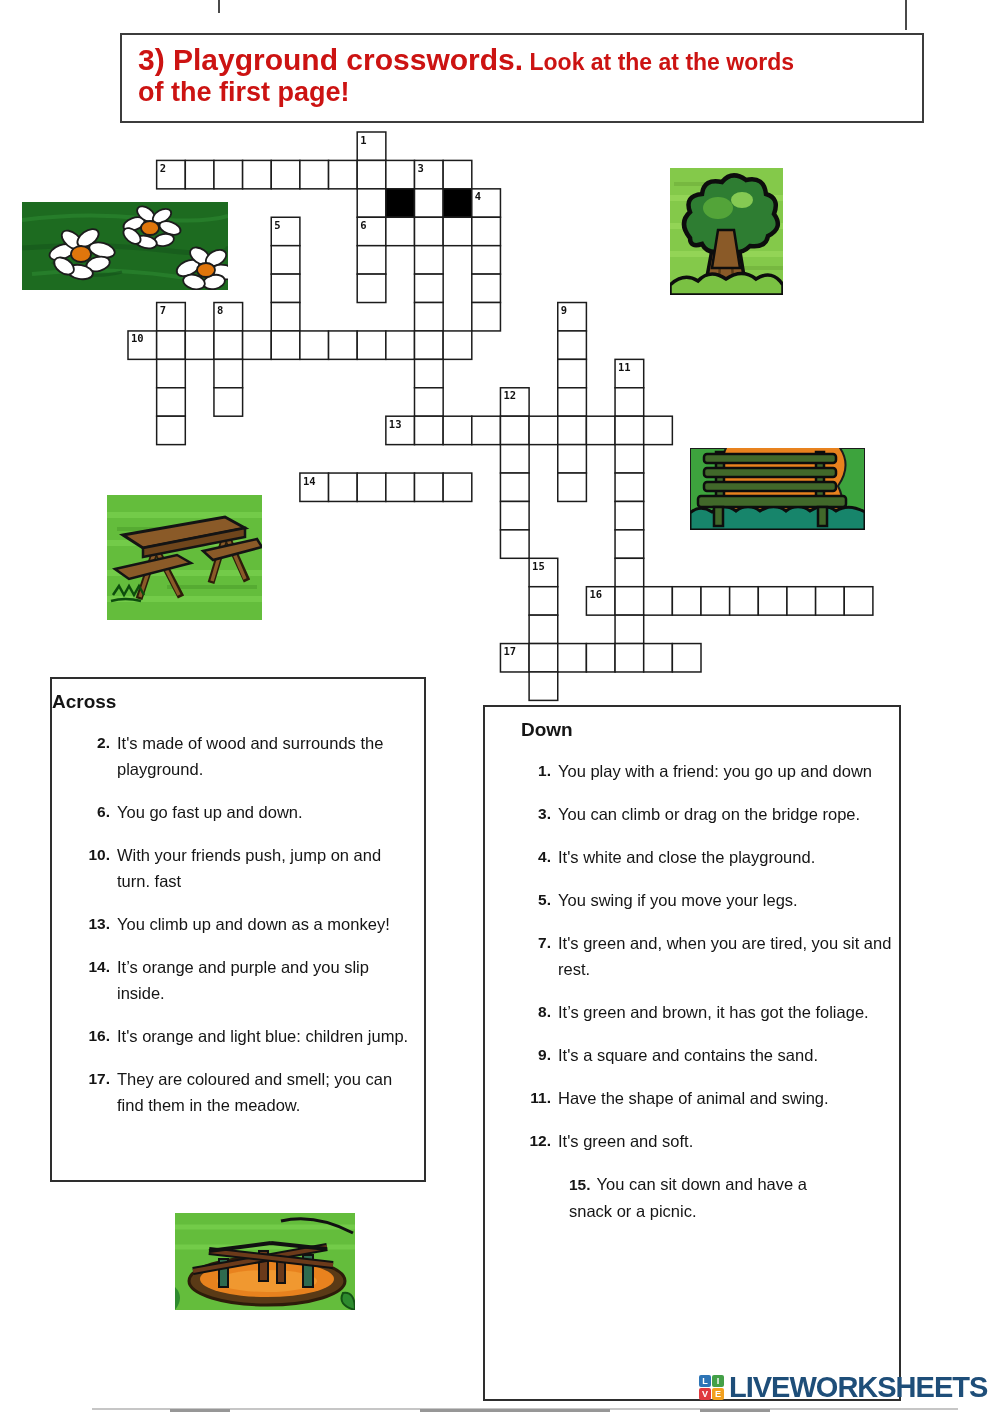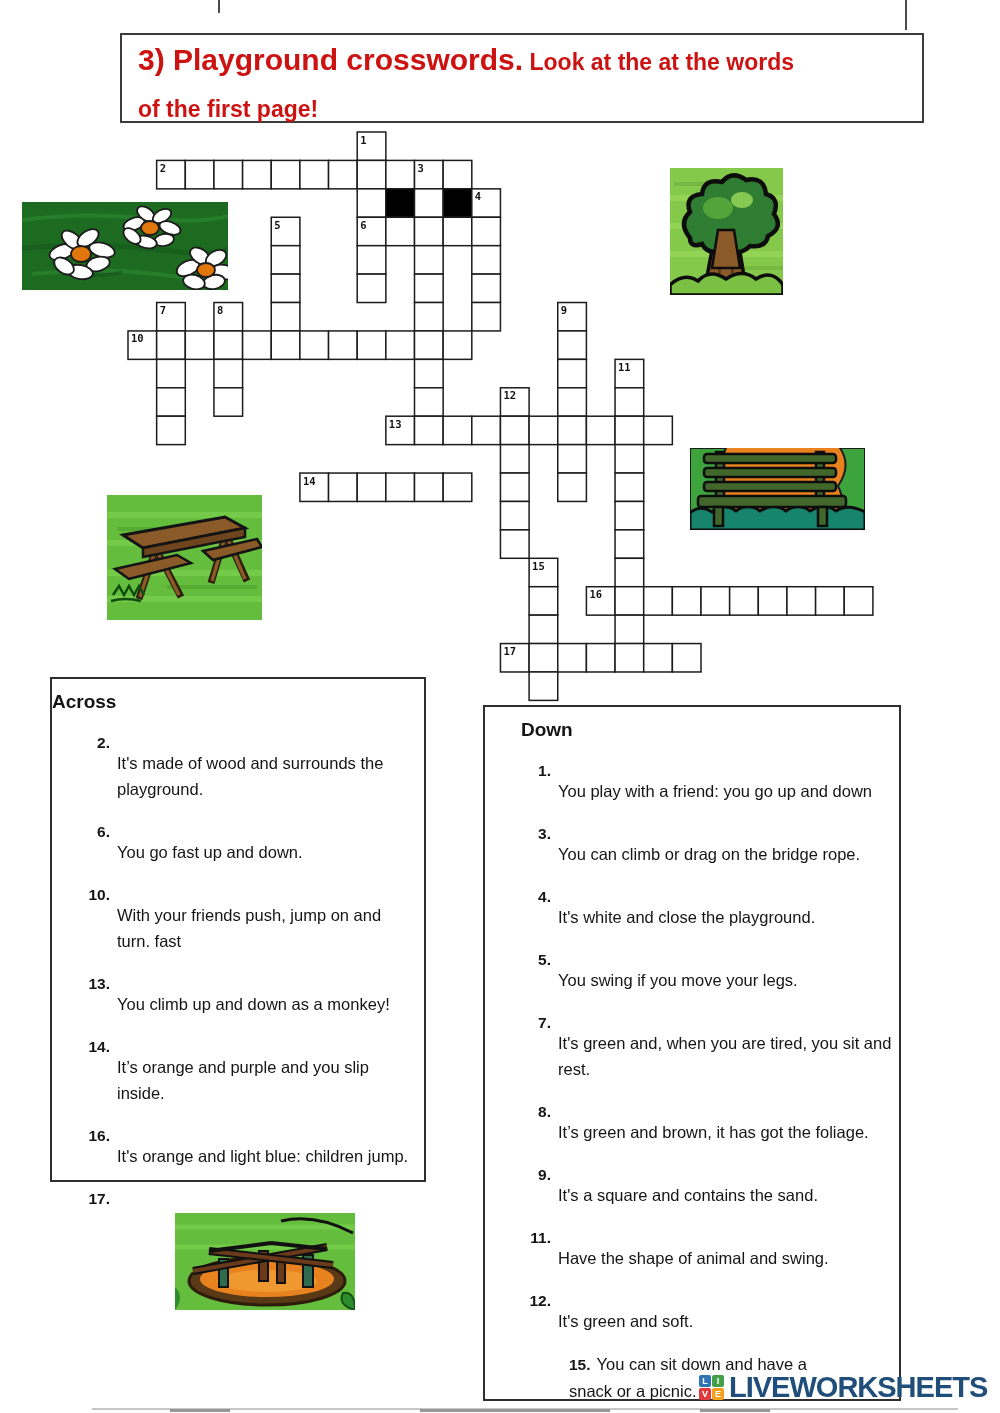--- a/index.html
+++ b/index.html
@@ -8,34 +8,34 @@
     font-family:"Liberation Sans", sans-serif;color:#151515;overflow:hidden;
   }
   
   .title-box{
     position:absolute;left:120px;top:33px;width:804px;height:90px;
     border:2px solid #3c3c3c;box-sizing:border-box;padding:8px 0 0 16px;background:#fff;
   }
   .title-line1{white-space:nowrap;}
   .title-main{color:#cc1312;font-weight:bold;font-size:30px;letter-spacing:0px;}
   .title-sub{color:#cc1312;font-weight:bold;font-size:23px;}
-  .title-line2{color:#cc1312;font-weight:bold;font-size:23px;margin-top:19px;}
+  .title-line2{color:#cc1312;font-weight:bold;font-size:27px;margin-top:0;}
   
   #crossword-svg{position:absolute;left:127px;top:131px;}
   
   .clue-box{position:absolute;box-sizing:border-box;border:2px solid #2e2e2e;background:#fff;}
   .across-box{left:50px;top:677px;width:376px;height:505px;}
   .down-box{left:483px;top:705px;width:418px;height:696px;}
   .box-header{font-weight:bold;font-size:19px;margin-top:12px;}
   .across-box .box-header{}
   .down-box .box-header{padding-left:36px;}
   .clue{display:flex;margin:17px 6px 0 12px;font-size:16.5px;line-height:26px;}
   .clue .num{flex:0 0 46px;text-align:right;font-weight:bold;padding-right:7px;font-size:15.5px;}
   .down-box .clue .num{flex:0 0 54px;}
-  .clue .txt{flex:1;margin-top:20px;}
+  .clue .txt{flex:1;}
   .clue.indent{display:block;margin-left:84px;width:280px;}
   .clue.indent .num{display:inline;padding-right:6px;}
   .clue.indent .txt{display:inline;}
   
   .art{position:absolute;line-height:0;}
   
   .logo{position:absolute;left:699px;top:1371px;display:flex;align-items:center;}
   .logo-grid{width:26px;height:26px;display:grid;grid-template-columns:12px 12px;grid-template-rows:12px 12px;gap:1px;margin-right:4px;}
   .logo-sq{color:#fff;font-size:9px;font-weight:bold;display:flex;align-items:center;justify-content:center;border-radius:2px;}
   .logo-text{font-size:29px;font-weight:bold;color:#1e4e79;letter-spacing:-1px;}
@@ -329,20 +329,21 @@
       <div class="clue">
         <span class="num">14.</span>
         <span class="txt">It’s orange and purple and you slip inside.</span>
       </div>
       <div class="clue">
         <span class="num">16.</span>
         <span class="txt">It's orange and light blue: children jump.</span>
       </div>
       <div class="clue">
         <span class="num">17.</span>
+        <span class="txt">They are coloured and smell; you can find them in the meadow.</span>
       </div>
     </div>
 </div>
 
 <div class="clue-box down-box">
   <div class="box-header">Down</div>
   <div class="clue-list" id="down-list">
       <div class="clue">
         <span class="num">1.</span>
         <span class="txt">You play with a friend: you go up and down</span>

